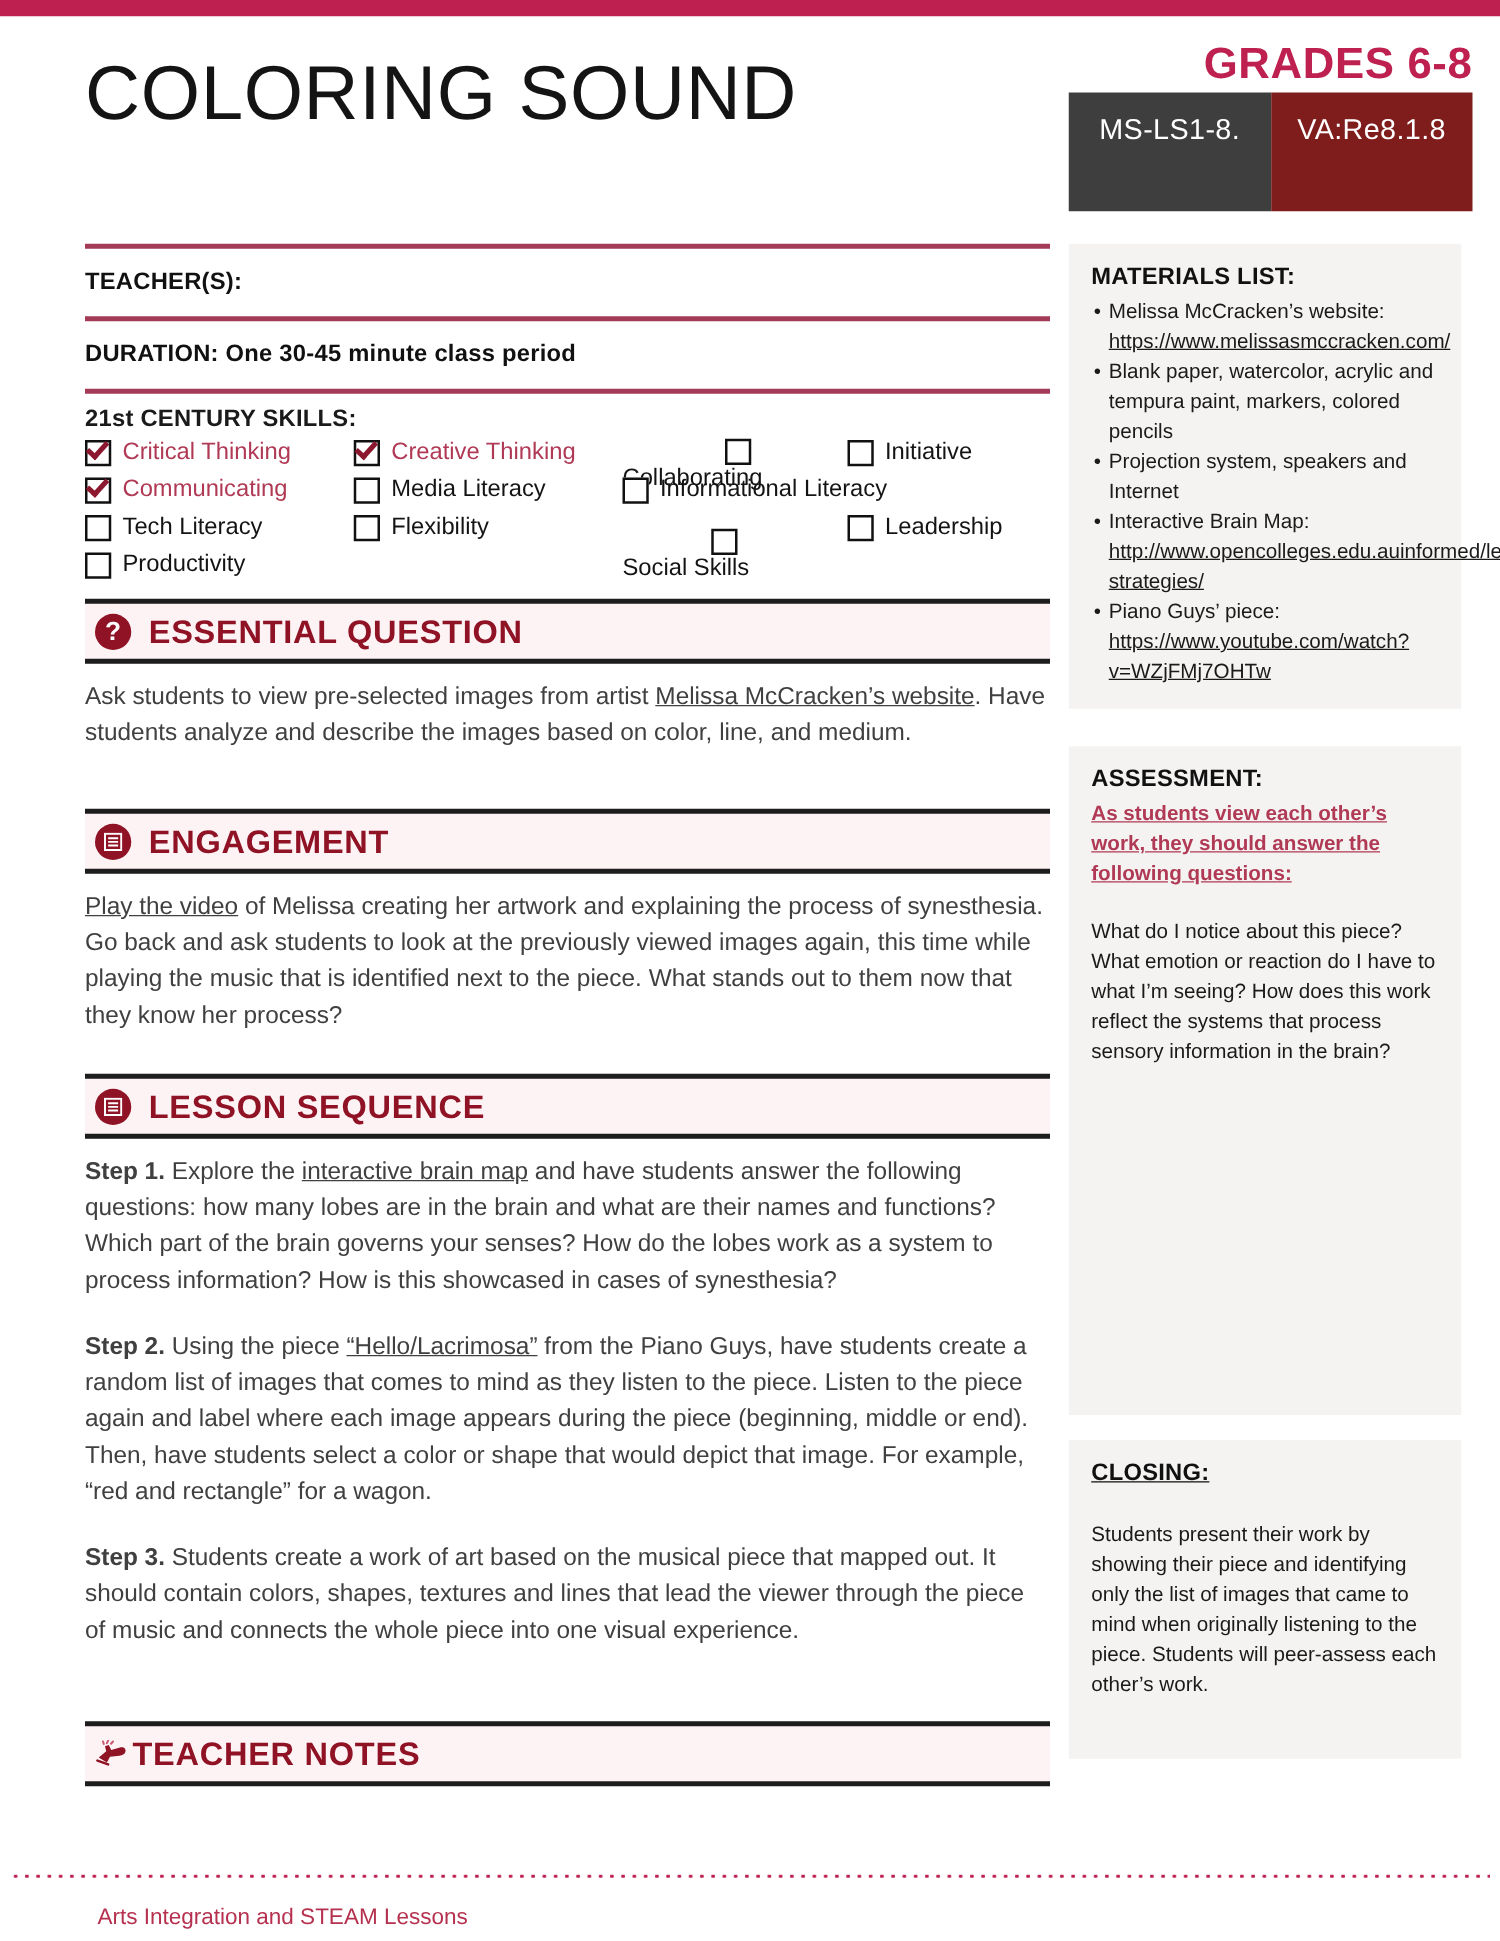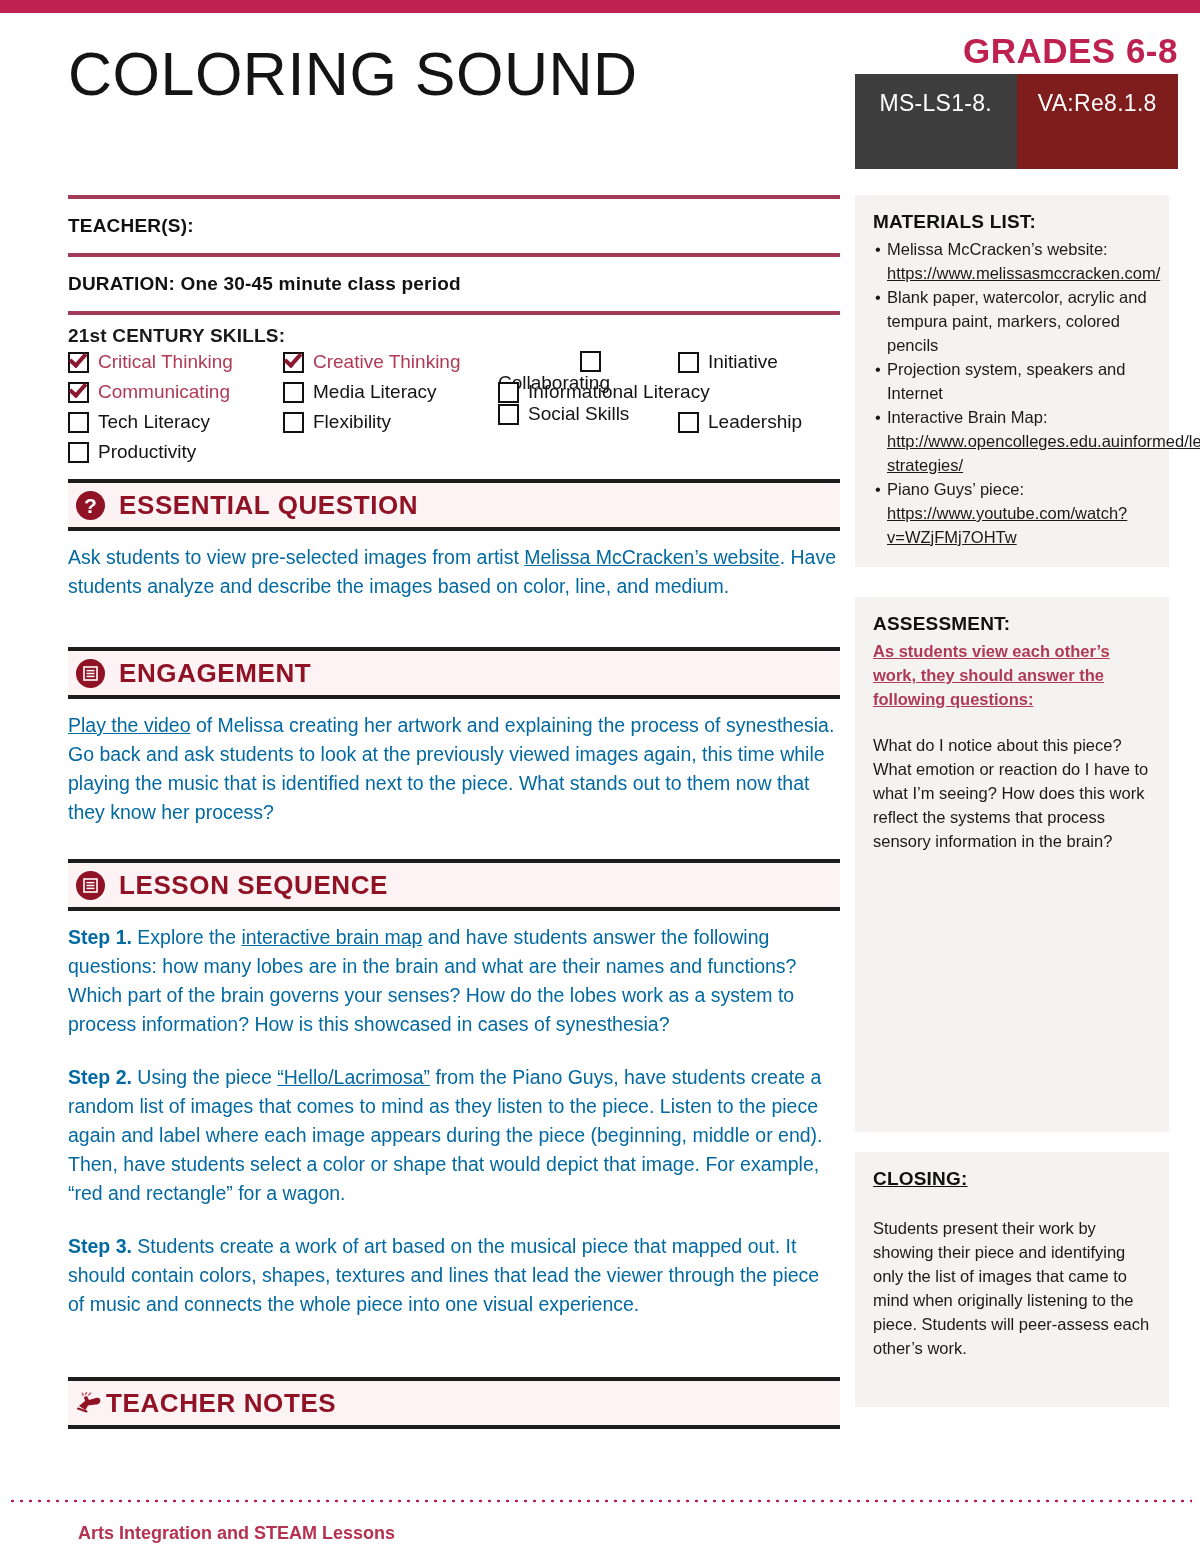--- a/index.html
+++ b/index.html
@@ -198,21 +198,21 @@
     margin-right: 2px;
     flex: none;
     display: flex;
     align-items: center;
     justify-content: center;
   }
 
   .body-text {
     font-size: 19.5px;
     line-height: 29px;
-    color: #0369a1;
+    color: #404040;
     padding-top: 12px;
   }
   .body-text p { margin: 0 0 24px 0; }
   .body-text p:last-child { margin-bottom: 0; }
   .u { text-decoration: underline; }
   .b { font-weight: bold; }
 
   .block-gap-sm { height: 26px; }
   .block-gap-md { height: 40px; }
   .block-gap-lg { height: 52px; }
@@ -257,21 +257,20 @@
   }
   .closing-body { padding-top: 22px; }
 
   
   .footer {
     position: absolute;
     left: 0;
     top: 1472px;
     width: 1080px;
     height: 68px;
-    font-weight: bold;
   }
   .dots {
     position: absolute;
     left: 8px;
     top: 14px;
     width: 1184px;
     height: 4px;
     background-image: radial-gradient(circle, #be2150 1.3px, rgba(0,0,0,0) 1.6px);
     background-size: 9px 4px;
     background-repeat: repeat-x;
@@ -358,21 +357,21 @@
             <span class="skill-label">Flexibility</span>
           </div>
           <div class="skill" style="left: 430px; top: 0px; flex-direction: column;">
             <span class="cbox"></span>
             <span class="skill-label">Collaborating</span>
           </div>
           <div class="skill" style="left: 430px; top: 30px;">
             <span class="cbox"></span>
             <span class="skill-label">Informational Literacy</span>
           </div>
-          <div class="skill" style="left: 430px; top: 52px;">
+          <div class="skill" style="left: 430px; top: 72px; flex-direction: column;">
             <span class="cbox"></span>
             <span class="skill-label">Social Skills</span>
           </div>
           <div class="skill" style="left: 610px; top: 0px;">
             <span class="cbox"></span>
             <span class="skill-label">Initiative</span>
           </div>
           <div class="skill" style="left: 610px; top: 60px;">
             <span class="cbox"></span>
             <span class="skill-label">Leadership</span>

